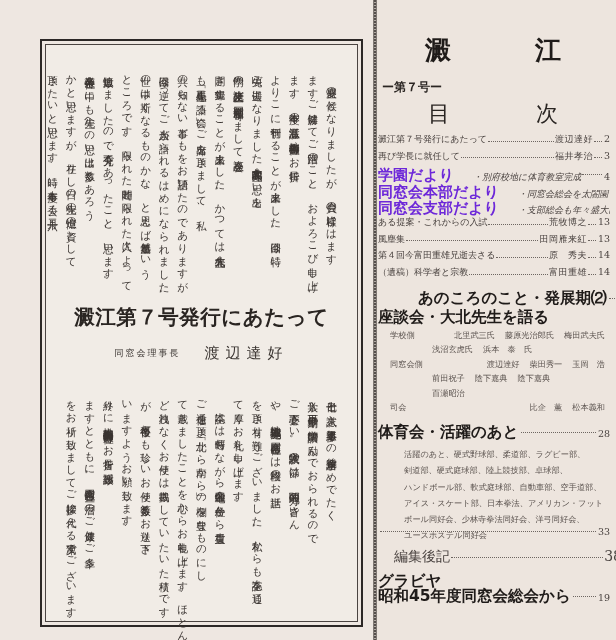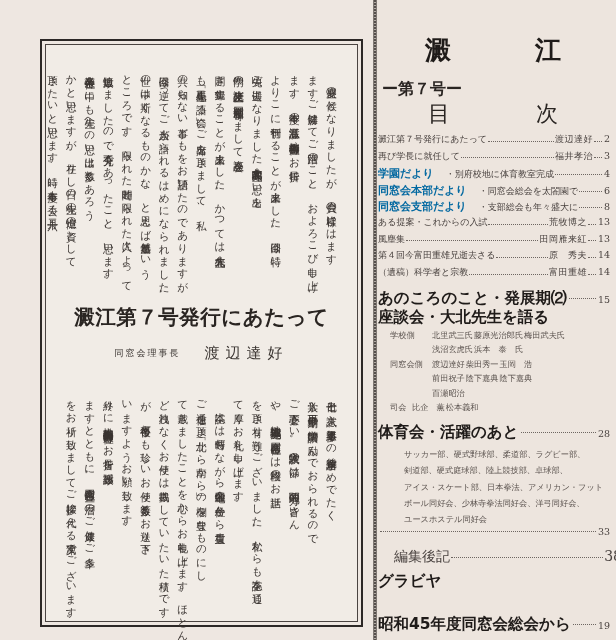--- a/index.html
+++ b/index.html
@@ -74,40 +74,40 @@
     .mag-title {
       position: absolute; left: 0; width: 238px; top: 33px;
       font-family: "DejaVu Sans", "Liberation Sans", sans-serif;
       font-weight: bold; font-size: 26px; color: #1f1b19;
       display: flex; justify-content: space-between;
       padding: 0 55px 0 47px;
     }
     .issue-no {
       position: absolute; left: 4px; top: 79px;
       font-family: "DejaVu Sans", "Liberation Sans", sans-serif;
-      font-weight: bold; font-size: 16px; color: #2a2522;
+      font-weight: bold; font-size: 12px; color: #2a2522;
     }
     .toc-heading {
       position: absolute; left: 50px; top: 99px; width: 130px;
       font-family: "DejaVu Sans", "Liberation Sans", sans-serif;
       font-size: 22px; color: #2a2522;
       display: flex; justify-content: space-between;
     }
     .toc-list { position: absolute; left: 0; top: 133px; width: 232px; }
     .toc-row {
       display: flex; align-items: baseline;
       height: 16.6px;
       font-size: 9px; color: #4a4340;
       white-space: nowrap; overflow: hidden;
     }
     .toc-row .lead {
       font-family: "DejaVu Sans", "Liberation Sans", sans-serif;
-      font-weight: bold; font-size: 11px; color: #0369a1;
-    }
-    .toc-row .sub { margin-left: 12px; }
+      font-weight: bold; font-size: 15px; color: #6d28d9;
+    }
+    .toc-row .sub { margin-left: 19px; font-style: italic; }
     .toc-row .dots {
       flex: 1; overflow: hidden; margin: 0 1px;
       border-bottom: 1px dotted #6d6661; height: 0; align-self: center;
       min-width: 6px;
     }
     .toc-row .author { letter-spacing: 0.5px; }
     .toc-row .page { font-size: 9.5px; margin-left: 1px; }
 
     .section {
       position: absolute; left: 0; width: 232px;
@@ -121,23 +121,23 @@
       align-self: center; min-width: 6px;
     }
     .section .page {
       font-family: "DejaVu Serif", "Liberation Serif", serif;
       font-weight: normal; font-size: 9.5px; color: #4a4340;
     }
     .participants {
       position: absolute; left: 12px; top: 328px; width: 215px;
       font-size: 8.2px; color: #5a524e;
     }
-    .p-row { display: flex; height: 14.5px; align-items: center; white-space: nowrap; }
+    .p-row { display: flex; height: 14.5px; align-items: center; white-space: nowrap; justify-content: space-between; }
     .p-role { width: 42px; }
-    .p-names { display: flex; gap: 1px; }
+    .p-names { display: flex; gap: 10px; }
     .p-indent { margin-left: 42px; }
     .clubs {
       position: absolute; left: 26px; top: 446px; width: 200px;
       font-size: 8.2px; line-height: 16.3px; color: #5a524e;
     }
     .clubs .line { display: block; white-space: nowrap; }
     .editor-note {
       position: absolute; left: 16px; top: 548px; width: 228px;
       display: flex; align-items: baseline; font-size: 14px; color: #4a4340;
     }
@@ -229,21 +229,21 @@
       </div>
       <div class="toc-row">
         <span>（遺稿）科学者と宗教</span>
         <span class="dots"></span>
         <span class="author">富田重雄</span>
         <span class="dots" style="flex:0 0 8px;"></span>
         <span class="page">14</span>
       </div>
     </div>
 
-  <div class="section" style="top:288px;">
+  <div class="section" style="top:288px;padding-left:40px;">
     <span class="label">あのころのこと・発展期⑵</span>
     <span class="dots"></span>
     <span class="page">15</span>
   </div>
   <div class="section" style="top:307px;">
     <span class="label">座談会・大北先生を語る</span>
   </div>
 
   <div class="participants">
     <div class="p-row">
@@ -289,39 +289,40 @@
     </div>
   </div>
 
   <div class="section" style="top:422px;">
     <span class="label">体育会・活躍のあと</span>
     <span class="dots"></span>
     <span class="page">28</span>
   </div>
 
   <div class="clubs" id="clubs">
-      <span class="line">サッカー部、硬式野球部、柔道部、ラグビー部、</span>
+      <span class="line">活躍のあと、硬式野球部、柔道部、ラグビー部、</span>
       <span class="line">剣道部、硬式庭球部、陸上競技部、卓球部、</span>
+      <span class="line">ハンドボール部、軟式庭球部、自動車部、空手道部、</span>
       <span class="line">アイス・スケート部、日本拳法、アメリカン・フット</span>
       <span class="line">ボール同好会、少林寺拳法同好会、洋弓同好会、</span>
       <span class="line">ユースホステル同好会</span>
     </div>
 
   <div class="section" style="top:526px;">
     <span class="dots"></span>
     <span class="page">33</span>
   </div>
 
   <div class="editor-note">
     <span>編集後記</span>
     <span class="dots"></span>
     <span>38</span>
   </div>
 
   <div class="section" style="top:571px;">
     <span class="label">グラビヤ</span>
   </div>
-  <div class="section" style="top:586px;margin-top:28px;">
+  <div class="section" style="top:586px;">
     <span class="label">昭和45年度同窓会総会から</span>
     <span class="dots"></span>
     <span class="page">19</span>
   </div>
 </div>
 
 </body></html>

